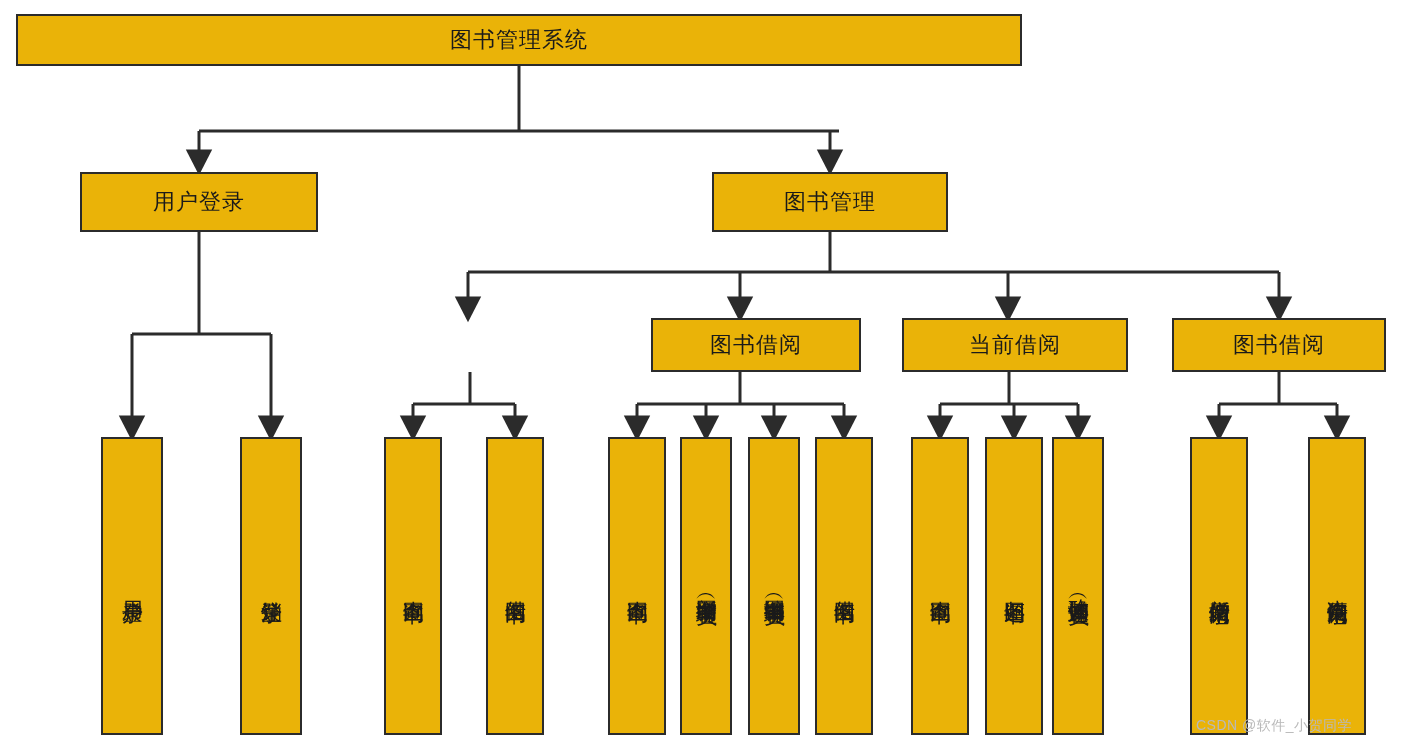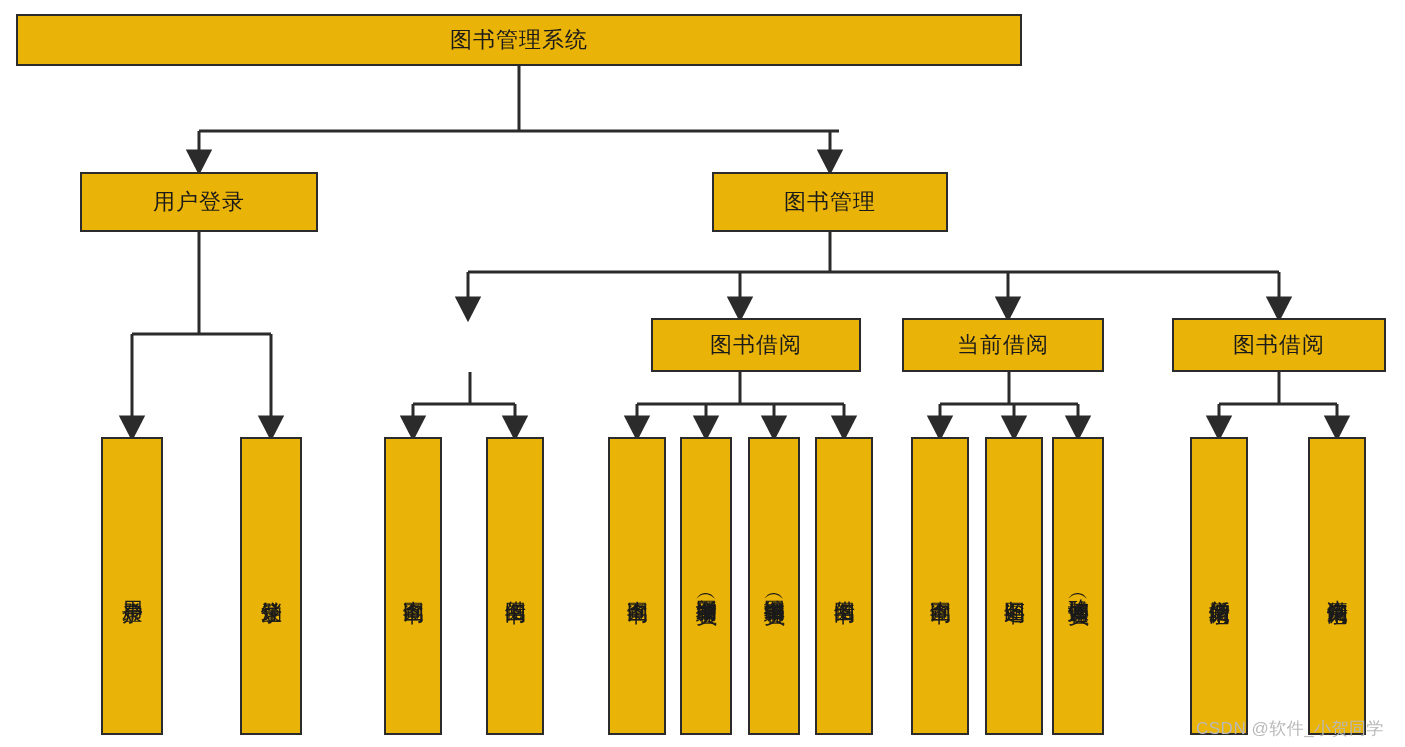--- a/index.html
+++ b/index.html
@@ -52,21 +52,21 @@
   }
   .node-leaf .vtext {
     writing-mode: vertical-rl;
     text-orientation: upright;
     white-space: nowrap;
     display: block;
   }
   #watermark {
     position: absolute;
     color: #b9b9b9;
-    font-size: 17px;
+    font-size: 14px;
     letter-spacing: 0.5px;
     white-space: nowrap;
     z-index: 5;
   }
 </style>
 </head>
 <body>
 
 <div id="canvas">
 
@@ -127,21 +127,21 @@
   <div class="node node-h" style="left:80px; top:172px; width:238px; height:60px;">
     <span>用户登录</span>
   </div>
   <div class="node node-h" style="left:712px; top:172px; width:236px; height:60px;">
     <span>图书管理</span>
   </div>
 
   <div class="node node-h" style="left:651px; top:318px; width:210px; height:54px;">
     <span>图书借阅</span>
   </div>
-  <div class="node node-h" style="left:902px; top:318px; width:202px; height:54px;">
+  <div class="node node-h" style="left:902px; top:318px; width:226px; height:54px;">
     <span>当前借阅</span>
   </div>
   <div class="node node-h" style="left:1172px; top:318px; width:214px; height:54px;">
     <span>图书借阅</span>
   </div>
 
   <div class="node node-leaf" style="left:101px; top:437px; width:62px; height:298px;">
     <span class="vtext">用户登录</span>
   </div>
   <div class="node node-leaf" style="left:240px; top:437px; width:62px; height:298px;">

